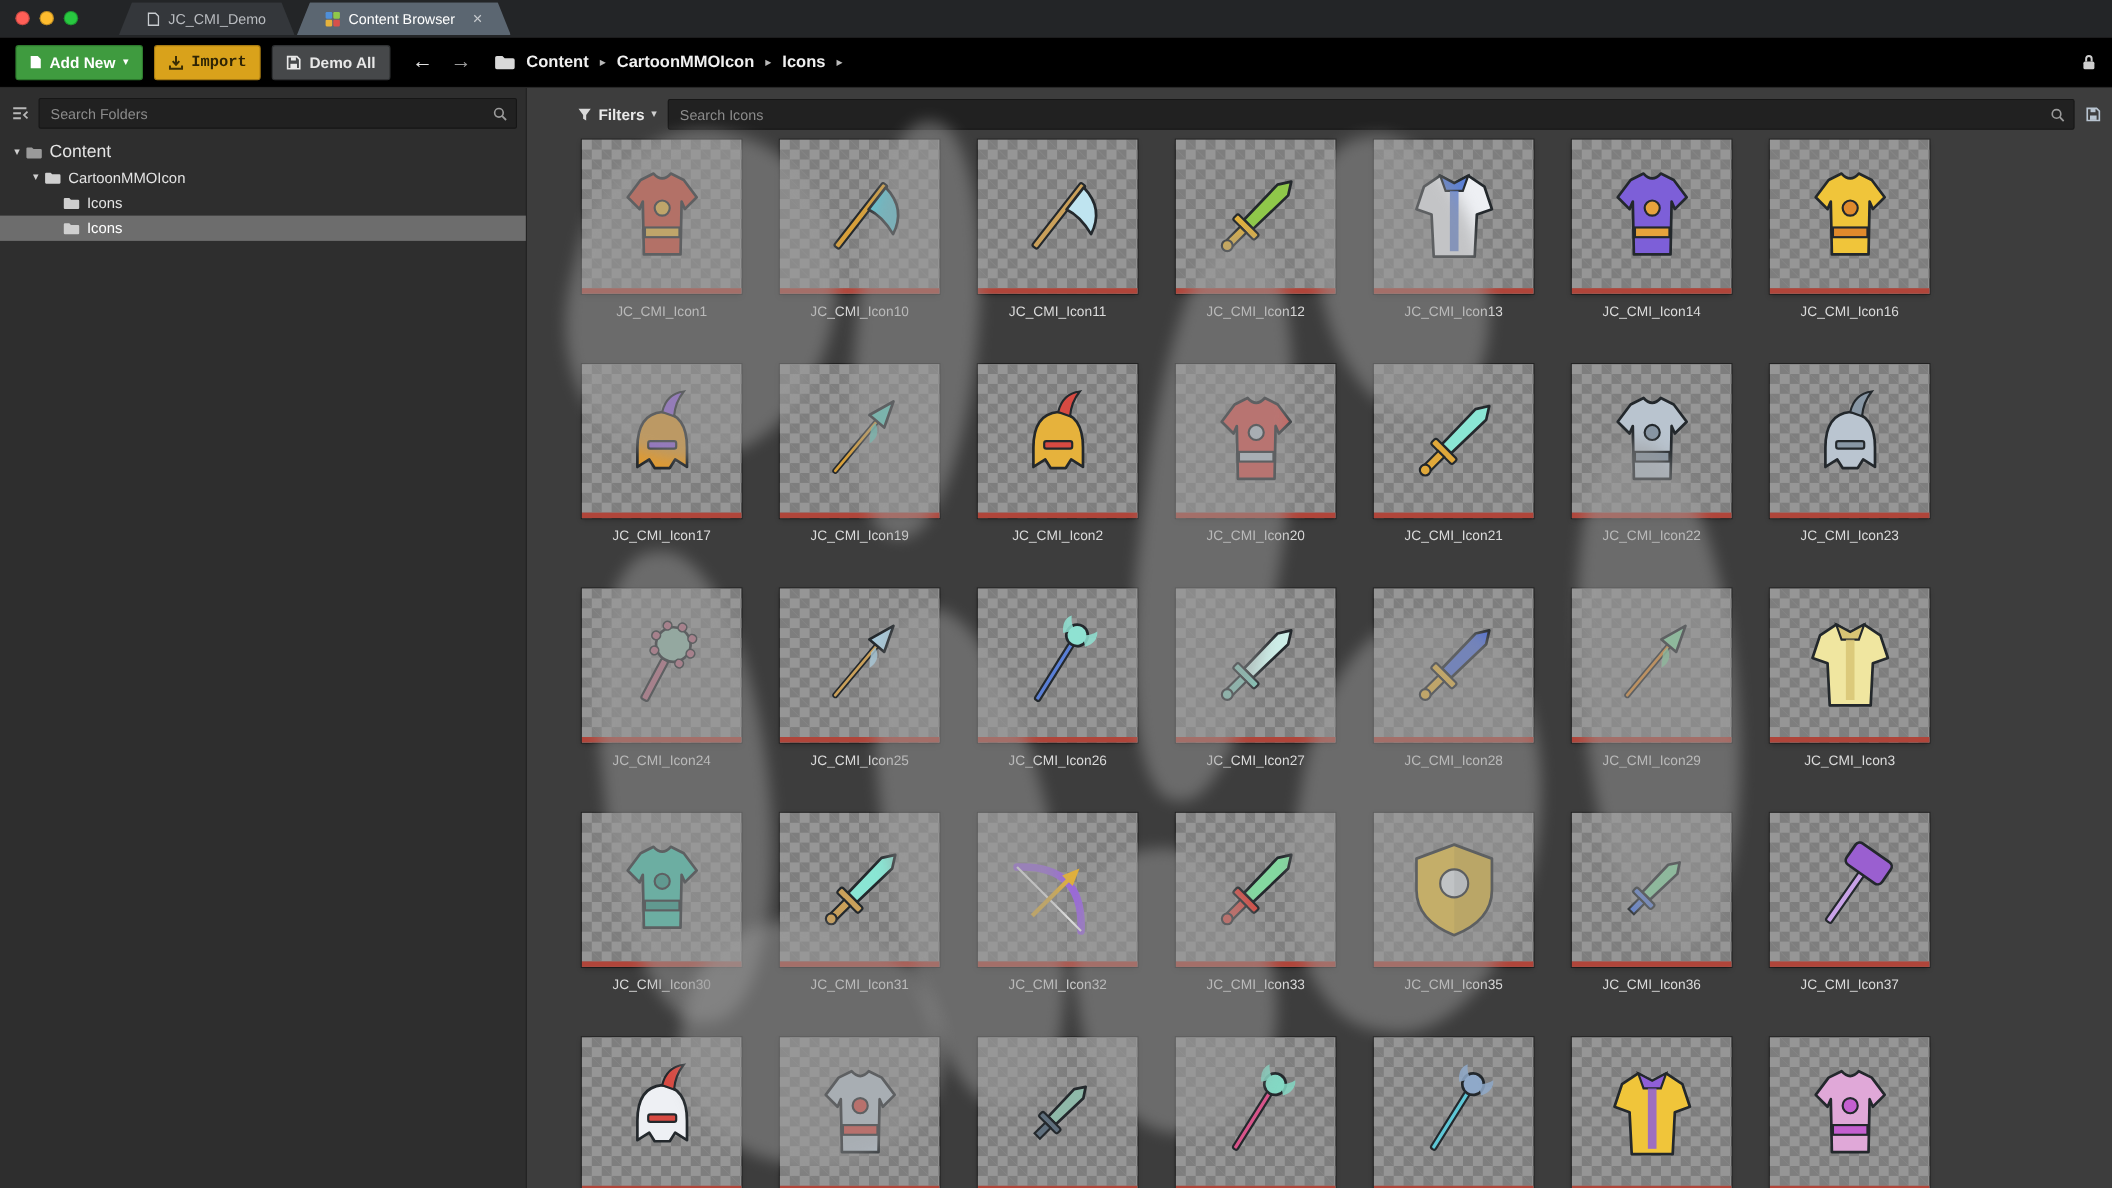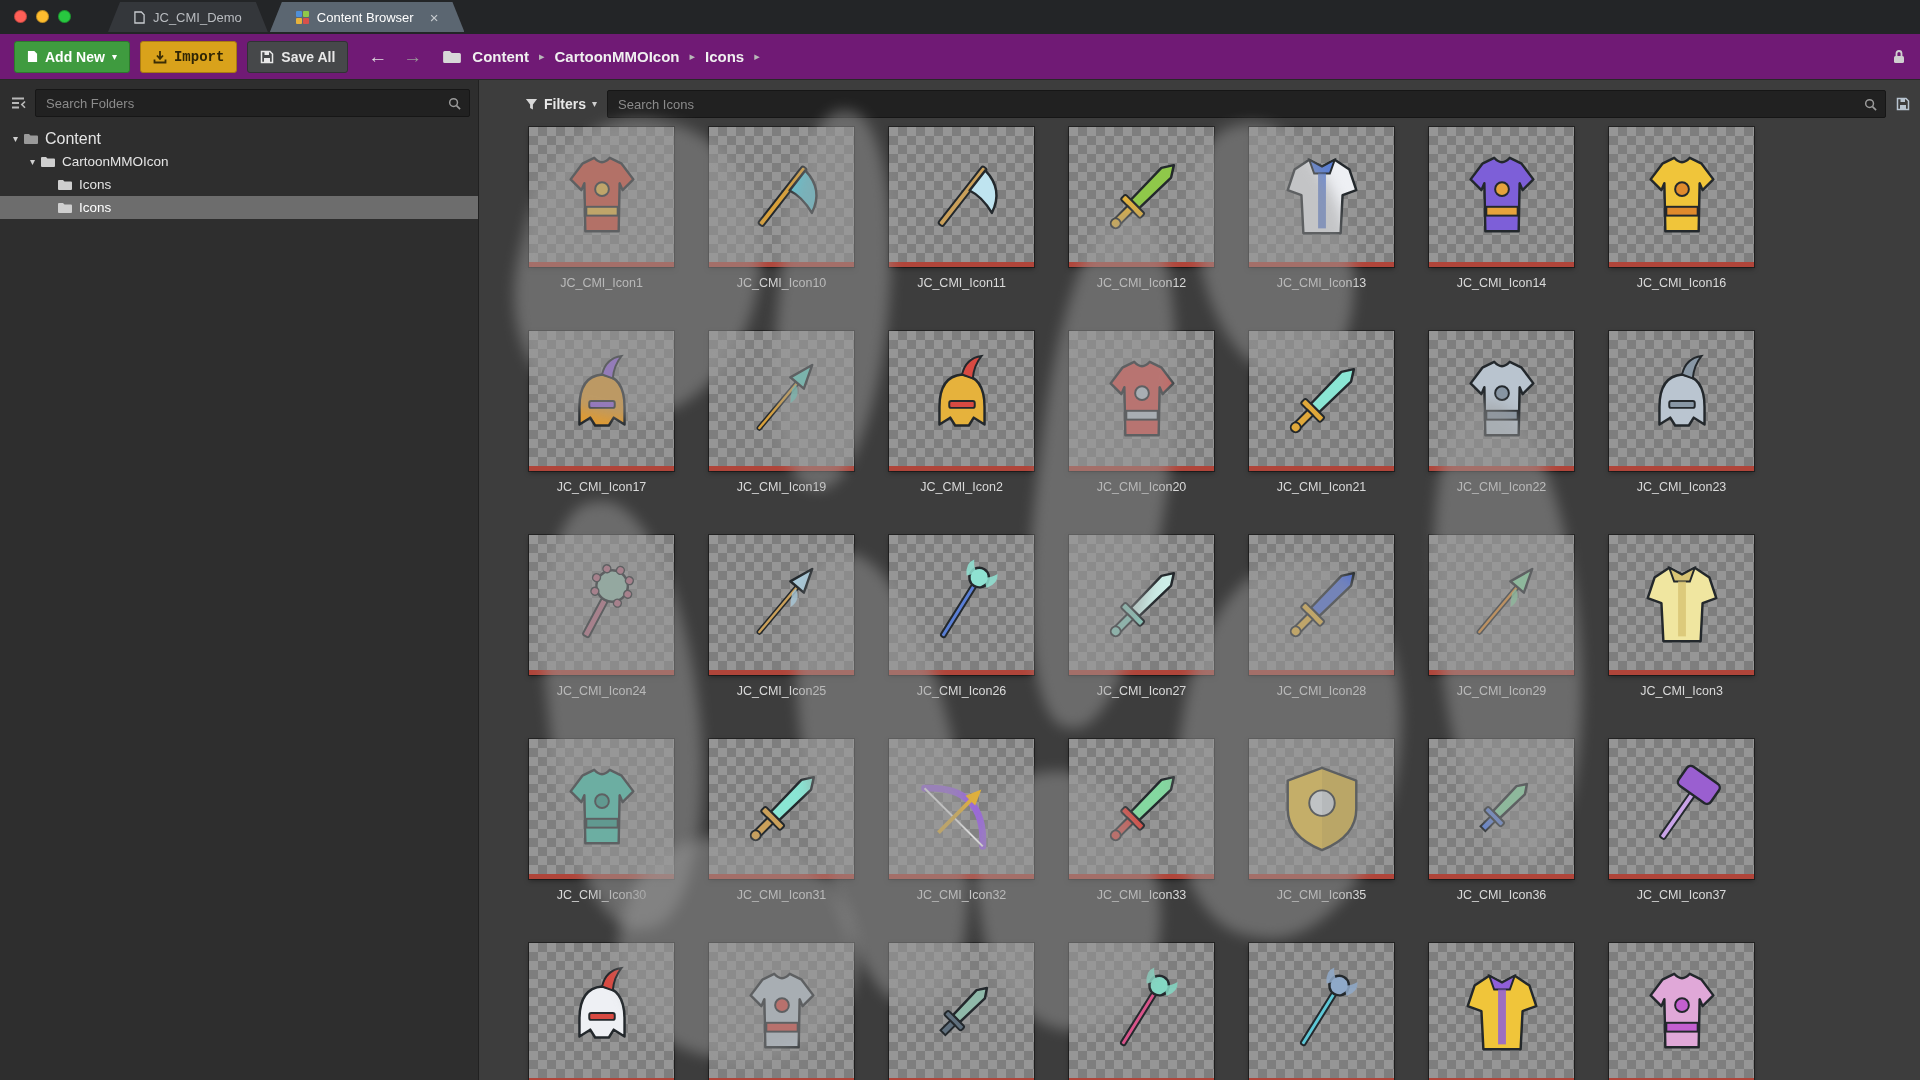--- a/index.html
+++ b/index.html
@@ -21,21 +21,21 @@
   .tab{height:30px;display:flex;align-items:center;gap:8px;padding:0 26px;
        clip-path:polygon(12px 0,calc(100% - 12px) 0,100% 100%,0 100%);
        background:#34373b;color:#b9bcc0;font-size:13px;}
   .tab.active{background:#5b6671;color:#fff;}
   .tab-close{margin-left:8px;color:#c8ccd0;font-size:15px;line-height:1;cursor:pointer;}
   .tab-icon{display:flex;align-items:center;}
   .cb-grid{display:grid;grid-template-columns:6px 6px;grid-template-rows:6px 6px;gap:1px;}
   .cb-grid span{border-radius:1px;}
 
   
-  .toolbar{height:45px;background:#701a75;display:flex;align-items:center;padding:0 14px;gap:10px;border-bottom:1px solid #282828;}
+  .toolbar{height:45px;background:#000000;display:flex;align-items:center;padding:0 14px;gap:10px;border-bottom:1px solid #282828;}
   .btn{height:30px;display:flex;align-items:center;gap:7px;padding:0 12px;border-radius:3px;font-weight:700;font-size:14px;cursor:pointer;}
   .btn-add{background:#3f9b3f;border:1px solid #2d7a2d;color:#fff;}
   .btn-import{background:#d9a21b;border:1px solid #a87b12;color:#2e2405;font-family:Liberation Mono, monospace;}
   .btn-save{background:#46484a;border:1px solid #303234;color:#e8e8e8;}
   .caret{font-size:10px;line-height:1;}
   .nav-arrows{display:flex;gap:16px;margin:0 10px;font-size:19px;font-weight:700;}
   .nav-back{color:#e0e0e0;cursor:pointer;}
   .nav-fwd{color:#9a9a9a;cursor:pointer;}
   .crumbs{display:flex;align-items:center;gap:10px;color:#f0f0f0;font-size:15px;font-weight:700;}
   .crumb{cursor:pointer;}
@@ -145,21 +145,21 @@
     <span>Import</span>
   </div>
   <div class="btn btn-save">
     <span class="tab-icon">
       <svg viewBox="0 0 14 14" width="14" height="14">
           <path d="M1.5 1.5 H10 L12.5 4 V12.5 H1.5 Z" fill="none" stroke="#e8e8e8" stroke-width="1.5"></path>
           <rect x="4" y="8" width="6" height="4" fill="#e8e8e8"></rect>
           <rect x="4.5" y="2" width="4.5" height="3" fill="#e8e8e8"></rect>
         </svg>
     </span>
-    <span>Save All</span>
+    <span>Demo All</span>
   </div>
   <div class="nav-arrows">
     <span class="nav-back">←</span>
     <span class="nav-fwd">→</span>
   </div>
   <div class="crumbs">
     <span class="tab-icon">
       <svg viewBox="0 0 18 14" width="20" height="16">
           <path d="M1 3 Q1 1.6 2.4 1.6 L7 1.6 L8.8 3.4 L15.6 3.4 Q17 3.4 17 4.8 L17 11 Q17 12.4 15.6 12.4 L2.4 12.4 Q1 12.4 1 11 Z" fill="#d8d8d8"></path>
         </svg>

